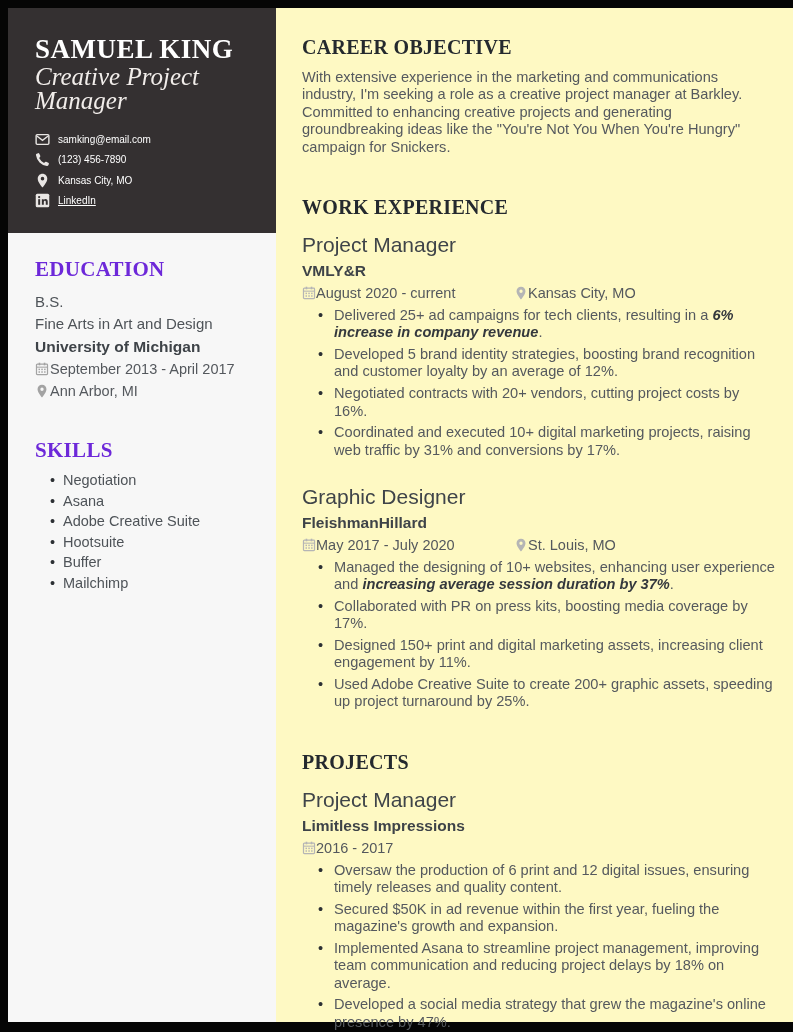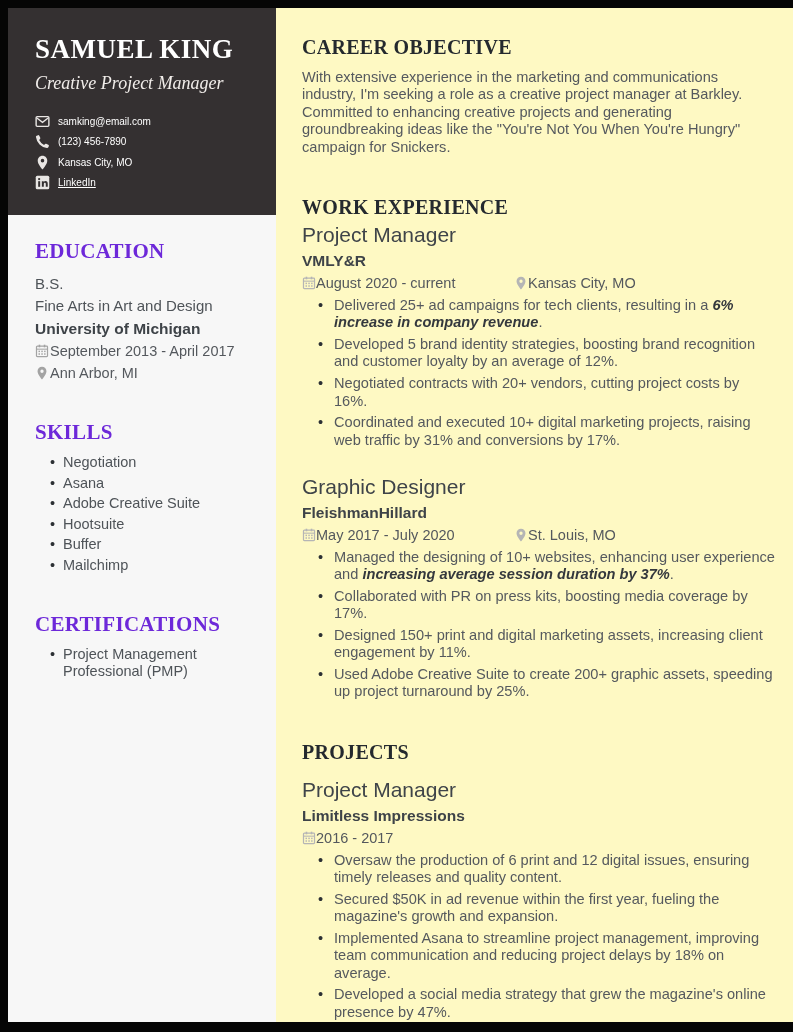--- a/index.html
+++ b/index.html
@@ -14,22 +14,22 @@
     display:flex;background:#ffffff;
   }
   
   .sidebar{width:268px;flex:0 0 268px;background:#f7f7f7;display:flex;flex-direction:column;}
   .sidebar-dark{background:#343031;color:#ffffff;padding:26px 2px 22px 27px;}
   .person-name{
     font-family:"Liberation Serif", serif;font-weight:700;font-size:27px;line-height:30px;
     letter-spacing:0.5px;color:#ffffff;margin:0;
   }
   .person-title{
-    font-family:"Liberation Serif", serif;font-style:italic;font-size:18px;line-height:24px;
-    color:#f1edea;margin-top:7px;max-width:200px;
+    font-family:"Liberation Serif", serif;font-style:italic;font-size:25px;line-height:24px;
+    color:#f1edea;margin-top:1px;max-width:200px;
   }
   .contact{list-style:none;margin:16px 0 0 0;padding:0;}
   .contact li{display:flex;align-items:center;gap:8px;height:20.5px;font-size:10px;color:#ffffff;}
   .contact .ic{width:15px;height:15px;flex:0 0 15px;color:#e9e6e4;display:inline-flex;}
   .contact a{color:#ffffff;}
   .sidebar-light{padding:24px 18px 0 27px;}
   .side-heading{
     font-family:"Liberation Serif", serif;font-weight:700;font-size:21px;line-height:24px;
     color:#6d28d9;letter-spacing:0.3px;margin:0 0 10px 0;
   }
@@ -173,39 +173,33 @@
         <ul class="side-list">
           <li>Negotiation</li>
           <li>Asana</li>
           <li>Adobe Creative Suite</li>
           <li>Hootsuite</li>
           <li>Buffer</li>
           <li>Mailchimp</li>
         </ul>
       </section>
 
-      <section class="side-section" style="margin-top:38px;">
-        <h2 class="side-heading">CERTIFICATIONS</h2>
-        <ul class="side-list" style="max-width:175px;">
-          <li>Project Management Professional (PMP)</li>
-        </ul>
-      </section>
 
     </div>
   </aside>
 
   <main class="main">
 
     <section>
       <h2 class="main-heading">CAREER OBJECTIVE</h2>
       <p class="objective-text">With extensive experience in the marketing and communications industry, I'm seeking a role as a creative project manager at Barkley. Committed to enhancing creative projects and generating groundbreaking ideas like the "You're Not You When You're Hungry" campaign for Snickers.</p>
     </section>
 
     <section class="section">
-      <h2 class="main-heading" style="margin-bottom:4px;">WORK EXPERIENCE</h2>
+      <h2 class="main-heading" style="margin-bottom:14px;">WORK EXPERIENCE</h2>
 
       <div class="job">
         <h3 class="job-title">Project Manager</h3>
         <div class="company">VMLY&amp;R</div>
         <div class="meta-row">
           <span class="meta">
             <span class="ic">
                 <svg viewBox="0 0 16 16">
                   <use href="#i-cal"></use>
                 </svg>

